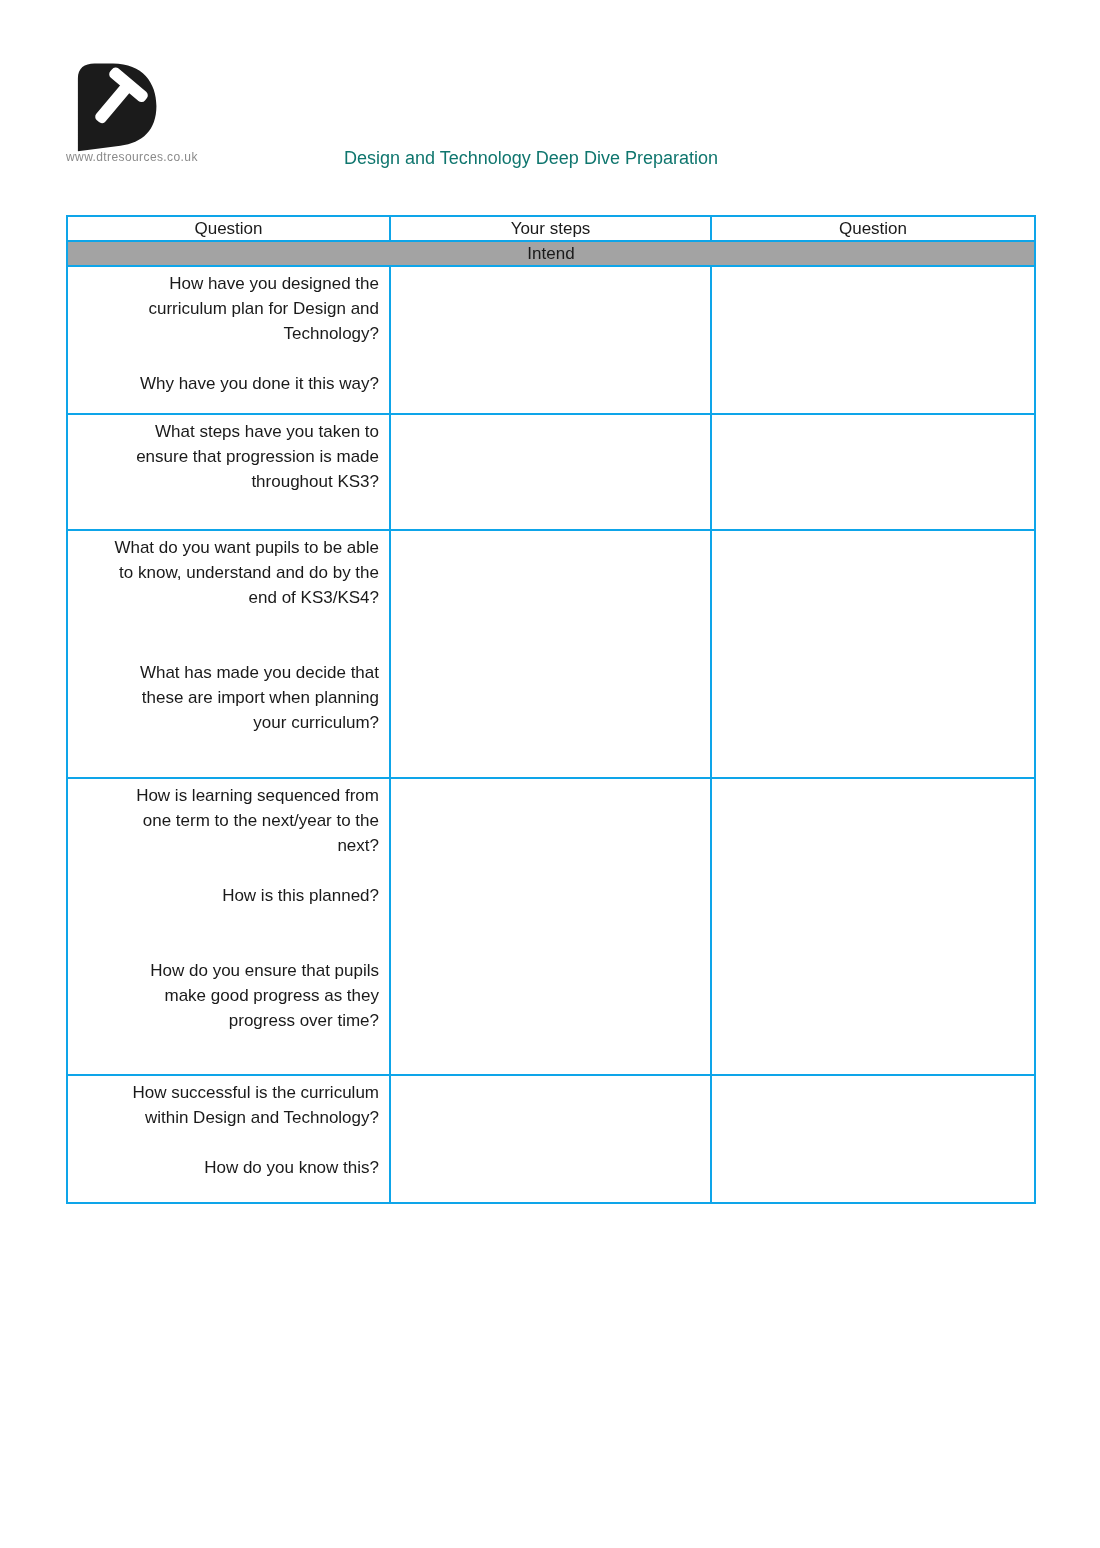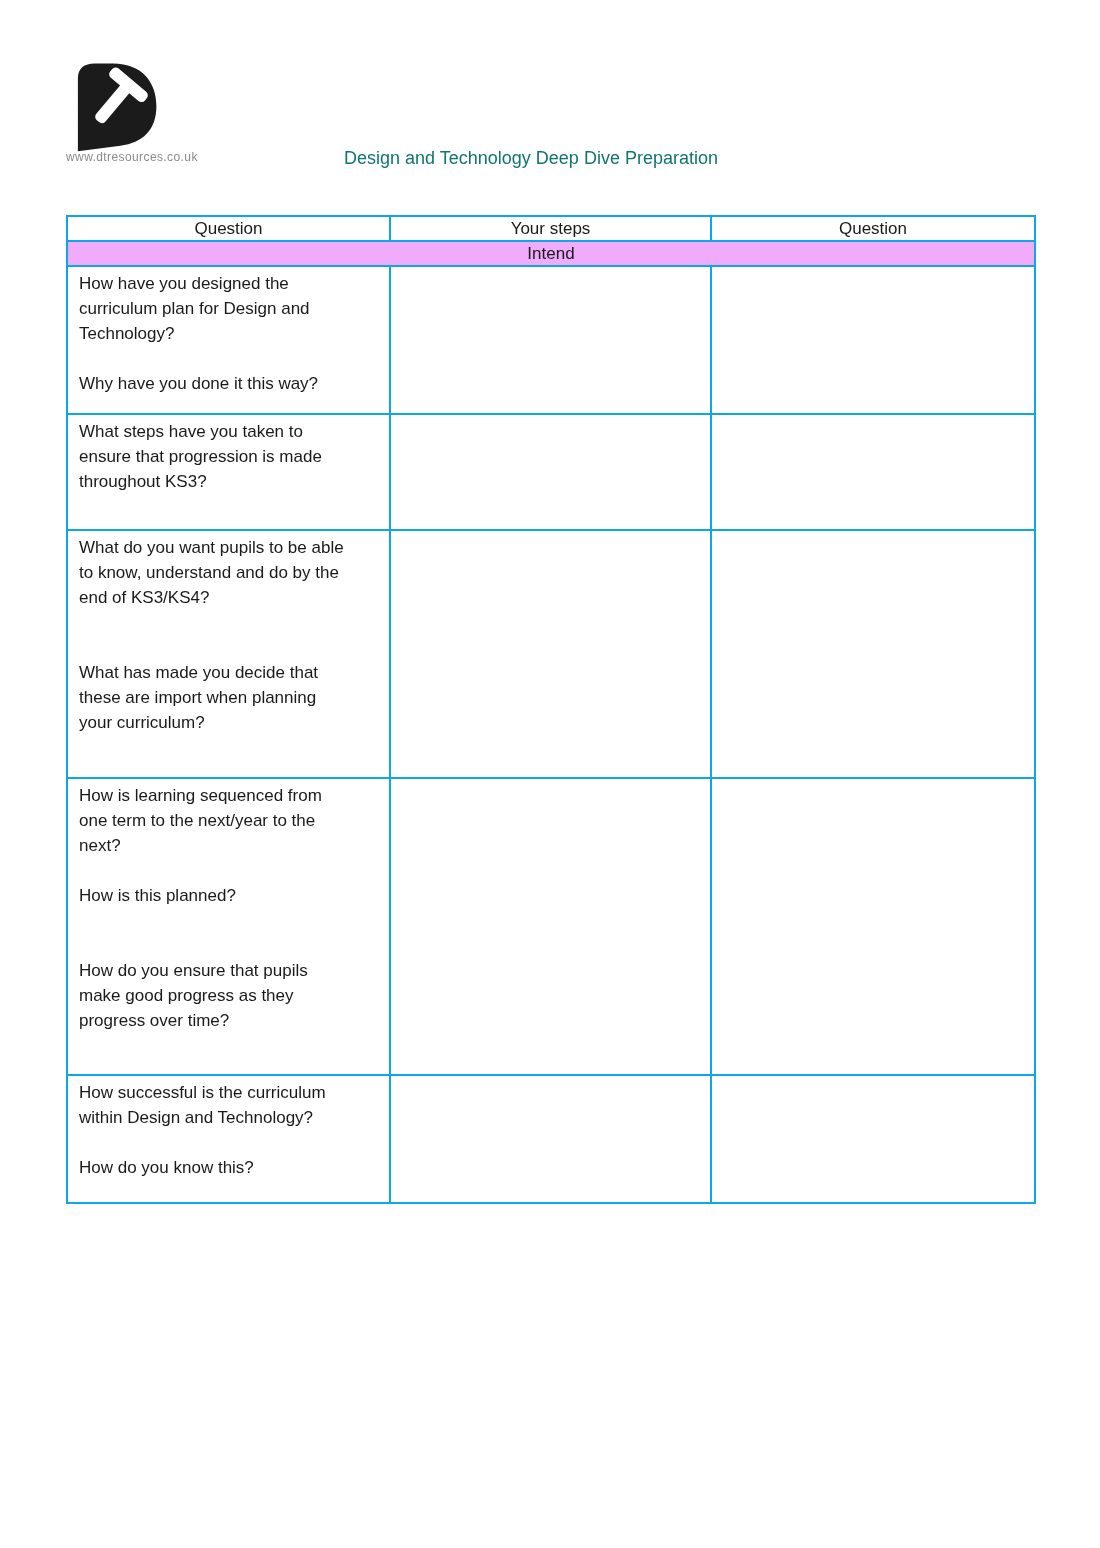--- a/index.html
+++ b/index.html
@@ -85,20 +85,21 @@
     vertical-align: middle;
     font-size: 17px;
     padding: 0;
     line-height: 21px;
   }
   .q-cell {
     font-size: 17px;
     line-height: 25px;
     padding: 4px 10px 0 11px;
     white-space: pre-line;
+    text-align: right;
   }
   .blank-cell { background: #ffffff; }
   tr.r1 td { height: 148px; }
   tr.r2 td { height: 116px; }
   tr.r3 td { height: 248px; }
   tr.r4 td { height: 297px; margin-left: 31px; }
   tr.r5 td { height: 150px; }
   tr.r6 td { height: 128px; }
 </style>
 </head>
@@ -125,21 +126,21 @@
         <col class="c2">
         <col class="c3">
       </colgroup>
     <thead>
       <tr>
         <th>Question</th>
         <th>Your steps</th>
         <th>Question</th>
       </tr>
       <tr class="section-row">
-        <td colspan="3" style="background:#f0abfc;">Intend</td>
+        <td colspan="3" style="background:#a3a3a3;">Intend</td>
       </tr>
     </thead>
     <tbody>
       <tr class="r1">
         <td class="q-cell">How have you designed the
 curriculum plan for Design and
 Technology?
 
 Why have you done it this way?</td>
         <td class="blank-cell"></td>

